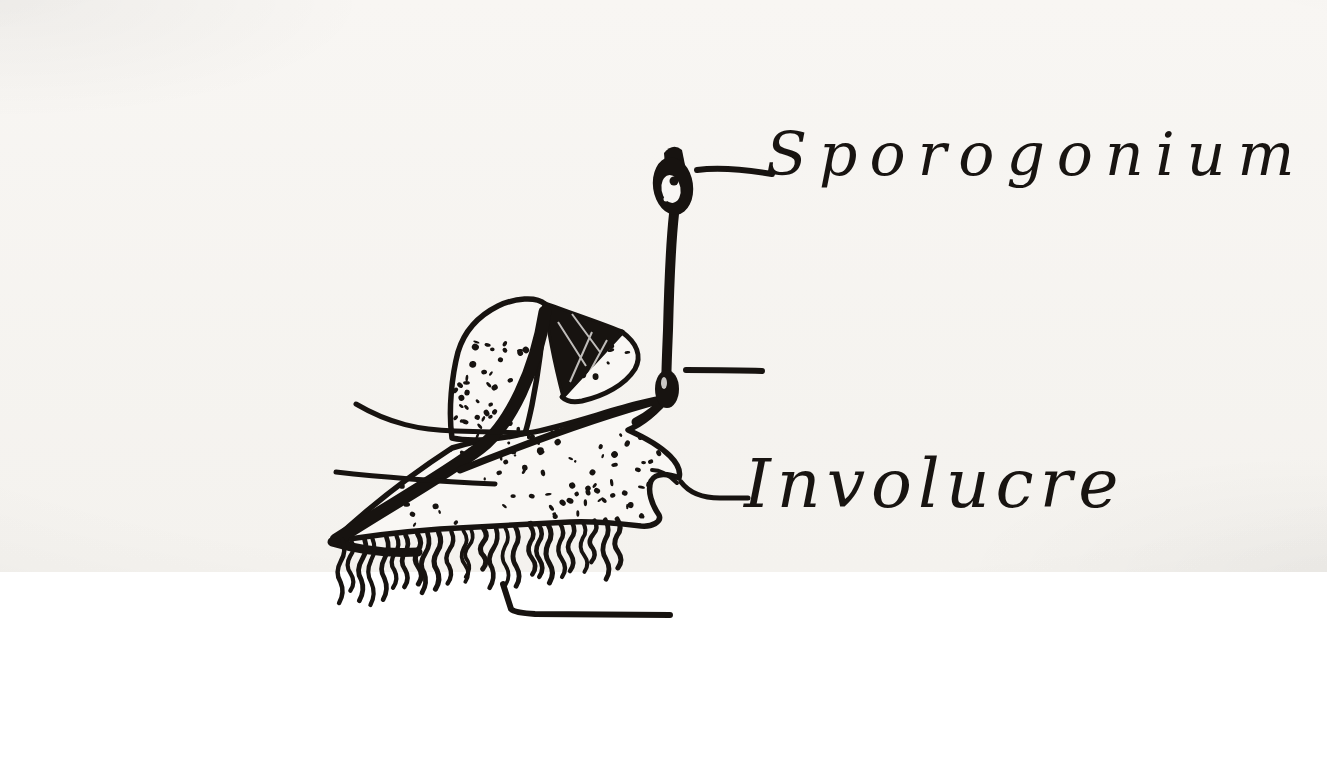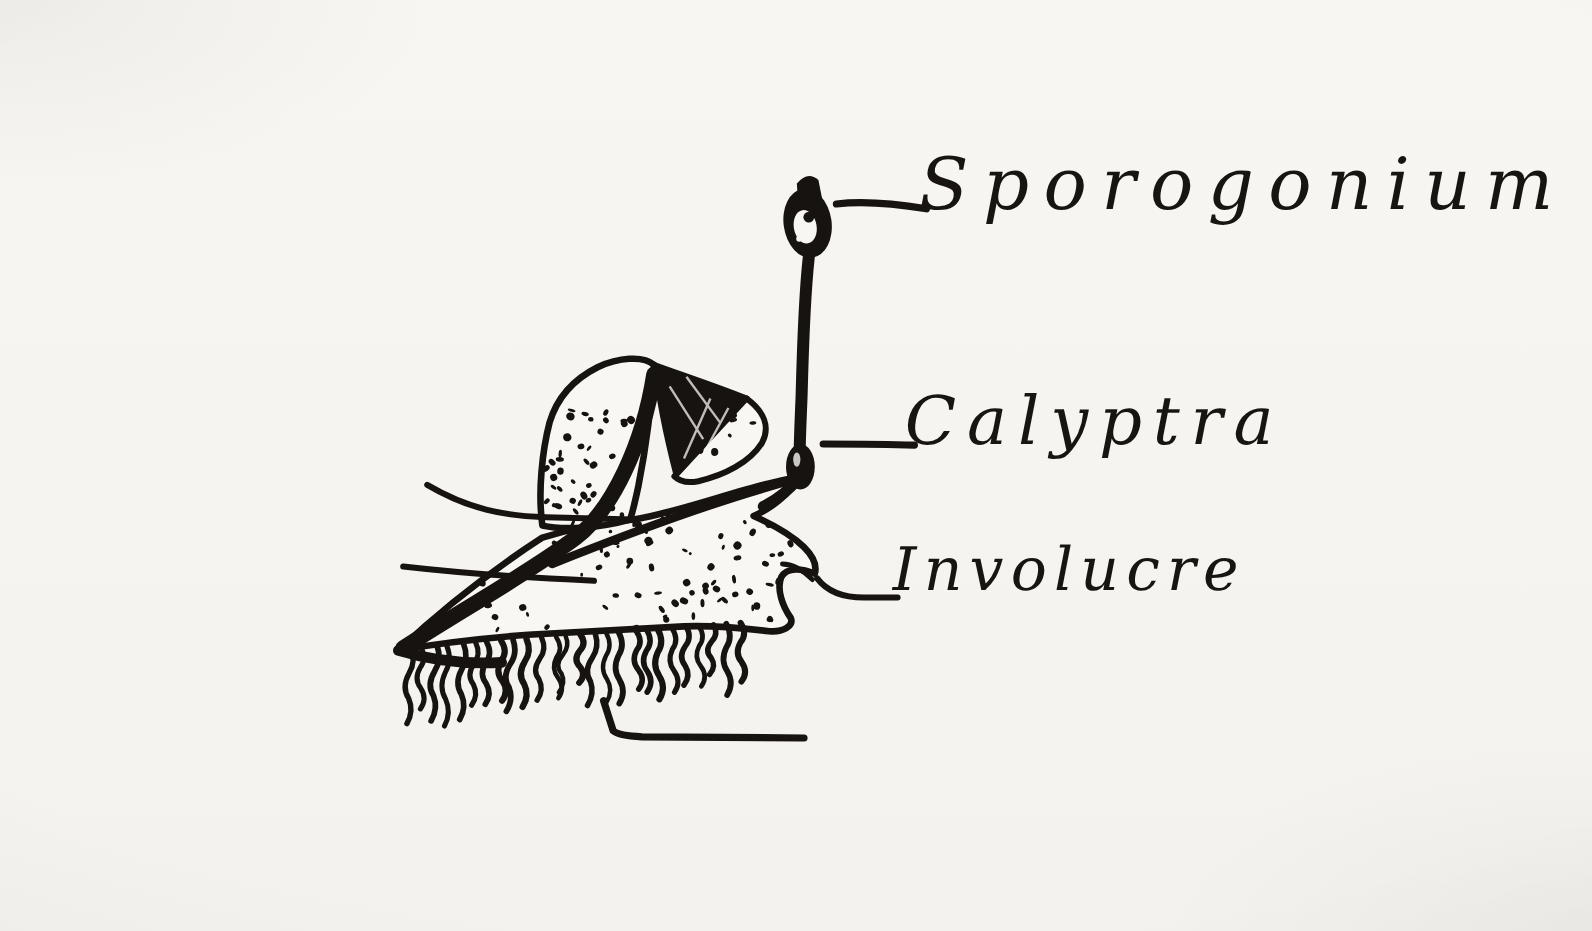--- a/index.html
+++ b/index.html
@@ -1,39 +1,39 @@
 <!DOCTYPE html>
 <html><head>
 <meta charset="utf-8">
 <style>
   html,body{margin:0;padding:0;}
   body{
     width:1327px;height:776px;overflow:hidden;
     font-family:"DejaVu Serif", serif;
   }
   .paper{
-    position:relative;width:1327px;height:776px;
+    position:relative;width:1327px;height:572px;
     background:
       radial-gradient(130% 100% at 52% 45%, rgba(0,0,0,0) 55%, rgba(0,0,0,0.055) 100%),
       radial-gradient(40% 30% at 0% 0%, rgba(0,0,0,0.04), rgba(0,0,0,0) 70%),
       radial-gradient(40% 30% at 100% 100%, rgba(0,0,0,0.03), rgba(0,0,0,0) 70%),
       linear-gradient(#f8f6f3, #f4f2ee);
   }
   svg.art{position:absolute;left:0;top:0;}
   .lbl{
     position:absolute;white-space:nowrap;
     font-style:italic;font-weight:normal;
     color:#181411;line-height:1;
     user-select:none;
   }
   .lbl-sporogonium{left:766px;top:124px;font-size:60px;letter-spacing:12px;}
   .lbl-calyptra   {left:754px;top:324px;font-size:56px;letter-spacing:9px;}
   .lbl-antheridium{left:134px;top:334px;font-size:50px;letter-spacing:3px;}
   .lbl-midrib     {left:80px; top:420px;font-size:54px;letter-spacing:10px;}
-  .lbl-involucre  {left:744px;top:450px;font-size:50px;letter-spacing:6px;}
+  .lbl-involucre  {left:744px;top:450px;font-size:68px;letter-spacing:6px;}
   .lbl-rhizoids   {left:686px;top:562px;font-size:54px;letter-spacing:3px;}
 </style>
 </head>
 <body>
 
 <div class="paper">
 
   <svg class="art" id="art" width="1327" height="776" viewBox="0 0 1327 776">
 
     <defs>
@@ -287,15 +287,14 @@
 
     <path d="M697,170 C720,167 748,170 772,174" fill="none" stroke="#171310" stroke-width="6" stroke-linecap="round"></path>
     <path d="M686,370 C710,370 736,370 762,371" fill="none" stroke="#171310" stroke-width="6" stroke-linecap="round"></path>
     <path d="M356,404 C390,424 420,430 455,431 L528,433" fill="none" stroke="#171310" stroke-width="5" stroke-linecap="round"></path>
     <path d="M336,472 C380,477 430,481 495,484" fill="none" stroke="#171310" stroke-width="5" stroke-linecap="round"></path>
     <path d="M681,482 C690,494 705,498 720,498 L748,498" fill="none" stroke="#171310" stroke-width="5" stroke-linecap="round"></path>
     <path d="M503,584 L511,609 Q515,613 535,614 L670,615" fill="none" stroke="#171310" stroke-width="6" stroke-linecap="round"></path>
   </svg>
 
   <div class="lbl lbl-sporogonium">Sporogonium</div>
-  <div class="lbl lbl-calyptra">Calyptra</div>
   <div class="lbl lbl-involucre">Involucre</div>
 </div>
 
 </body></html>

